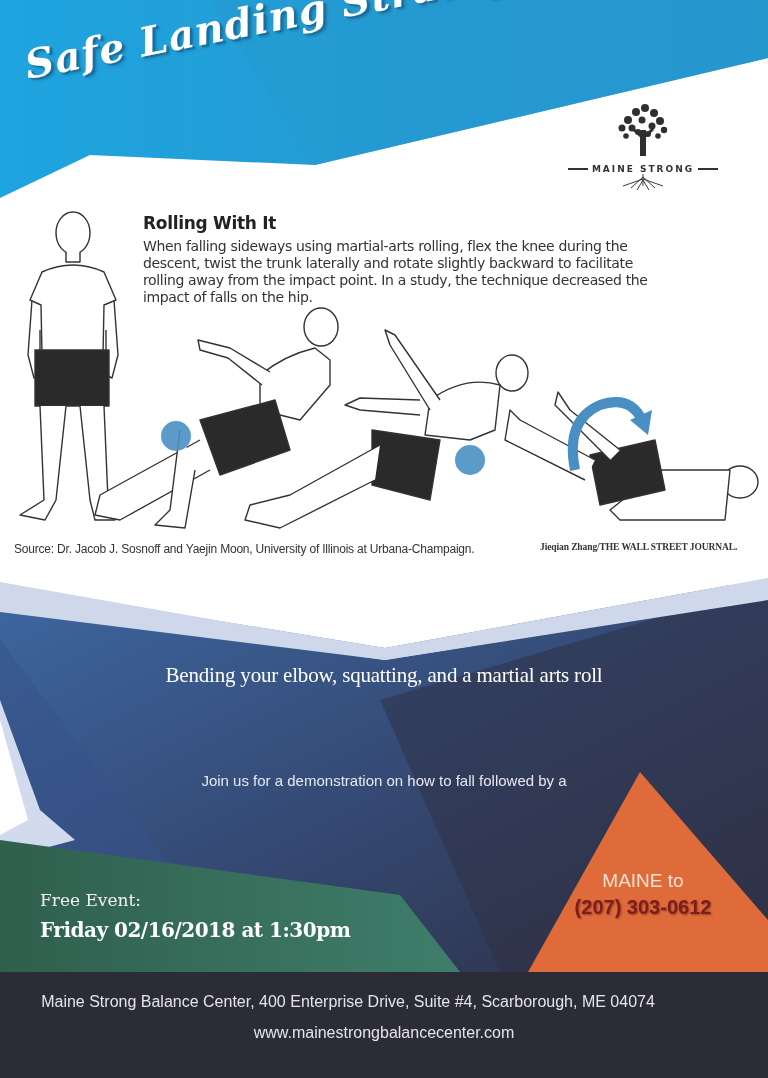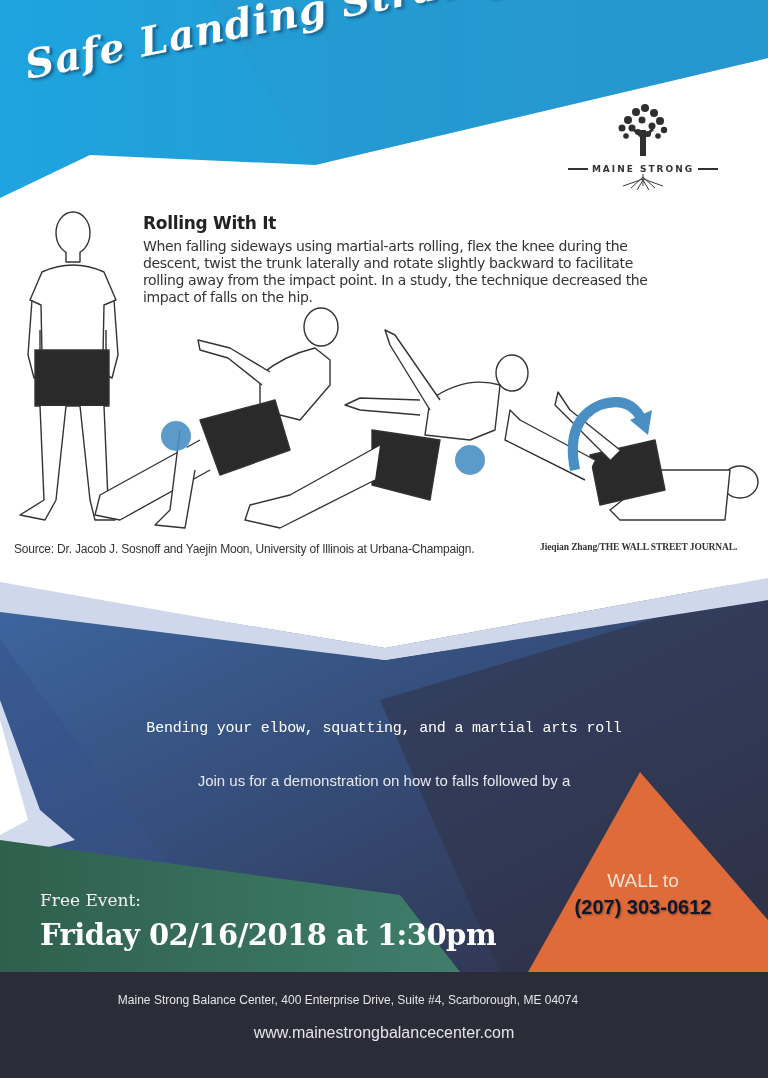--- a/index.html
+++ b/index.html
@@ -15,27 +15,27 @@
     white-space: nowrap;
   }
   .logo { left: 560px; top: 100px; width: 166px; height: 110px; text-align: center; }
   .logo .small { font-family: "DejaVu Sans", sans-serif; font-size: 9px; letter-spacing: 2px; color: #333; font-weight: bold; display: flex; align-items: center; justify-content: center; gap: 4px; margin-top: 2px; }
   .logo .small .line { display: inline-block; width: 20px; height: 2px; background: #333; }
   .logo .big { font-family: "DejaVu Sans", sans-serif; font-size: 17px; font-weight: bold; color: #2e2e2e; letter-spacing: -0.5px; margin-top: 1px; }
   .ill-title { left: 143px; top: 213px; font-family: "DejaVu Sans", sans-serif; font-weight: bold; font-size: 17px; color: #222; letter-spacing: -0.3px; text-align: right; }
   .ill-body { left: 143px; top: 238px; width: 520px; font-family: "DejaVu Sans", sans-serif; font-size: 14px; line-height: 17px; color: #333; letter-spacing: -0.35px; }
   .src-left { left: 14px; top: 542px; font-family: "Liberation Sans", sans-serif; font-size: 12px; color: #333; letter-spacing: -0.2px; }
   .src-right { left: 540px; top: 542px; font-family: "Liberation Serif", serif; font-weight: bold; font-size: 9.5px; color: #333; letter-spacing: -0.1px; text-align: center; }
-  .headline { left: 0; top: 714px; width: 768px; text-align: center; font-family: Liberation Mono, monospace; font-size: 15px; line-height: 30px; color: #ffffff; letter-spacing: -0.2px; }
+  .headline { left: 0; top: 660px; width: 768px; text-align: center; font-family: Liberation Serif, serif; font-size: 21px; line-height: 30px; color: #ffffff; letter-spacing: -0.2px; }
   .subline { left: 140px; top: 770px; width: 488px; text-align: center; font-family: "Liberation Sans", sans-serif; font-size: 15px; line-height: 22px; color: #e6e8ef; }
   .free-label { left: 40px; top: 890px; font-family: "DejaVu Serif", serif; font-size: 17px; color: #f2f2f2; }
-  .event-date { left: 40px; top: 918px; font-family: "DejaVu Serif", serif; font-weight: bold; font-size: 29px; color: #ffffff; letter-spacing: -0.5px; }
+  .event-date { left: 40px; top: 918px; font-family: "DejaVu Serif", serif; font-weight: bold; font-size: 20px; color: #ffffff; letter-spacing: -0.5px; }
   .rsvp { left: 548px; top: 867px; width: 190px; text-align: center; font-family: "Liberation Sans", sans-serif; color: #fbe3d4; font-size: 19px; line-height: 27px; }
-  .rsvp .phone { font-weight: bold; color: #0f172a; font-size: 20px; text-shadow: 1px 1px 2px rgba(0,0,0,0.35); }
-  .footer-addr { left: 0; top: 993px; width: 696px; text-align: center; font-family: "Liberation Sans", sans-serif; font-size: 12px; color: #e4e4e8; }
+  .rsvp .phone { font-weight: bold; color: #7f1d1d; font-size: 20px; text-shadow: 1px 1px 2px rgba(0,0,0,0.35); }
+  .footer-addr { left: 0; top: 993px; width: 696px; text-align: center; font-family: "Liberation Sans", sans-serif; font-size: 16px; color: #e4e4e8; }
   .footer-web { left: 0; top: 1024px; width: 768px; text-align: center; font-family: "Liberation Sans", sans-serif; font-size: 16px; color: #e4e4e8; }
 </style>
 </head>
 <body>
 
 <svg class="bg" width="768" height="1078" viewBox="0 0 768 1078">
   <defs>
     <linearGradient id="blueTop" x1="0" y1="0" x2="1" y2="0">
       <stop offset="0" stop-color="#1ea4df"></stop>
       <stop offset="1" stop-color="#2a93c9"></stop>
@@ -167,25 +167,25 @@
   </g>
 </svg>
 
 <div class="abs src-left">Source: Dr. Jacob J. Sosnoff and Yaejin Moon, University of Illinois at Urbana-Champaign.</div>
 <div class="abs src-right">Jieqian Zhang/THE WALL STREET JOURNAL.</div>
 
 <div class="abs headline">
   <div>Bending your elbow, squatting, and a martial arts roll</div>
 </div>
 <div class="abs subline">
-  <div>Join us for a demonstration on how to falls followed by a</div>
+  <div>Join us for a demonstration on how to fall followed by a</div>
 </div>
 
 <div class="abs free-label">Free Event:</div>
 <div class="abs event-date">Friday 02/16/2018 at 1:30pm</div>
 
 <div class="abs rsvp">
-  <div>WALL to</div>
+  <div>MAINE to</div>
   <div class="phone">(207) 303-0612</div>
 </div>
 
 <div class="abs footer-addr">Maine Strong Balance Center, 400 Enterprise Drive, Suite #4, Scarborough, ME 04074</div>
 <div class="abs footer-web">www.mainestrongbalancecenter.com</div>
 
 </body></html>

